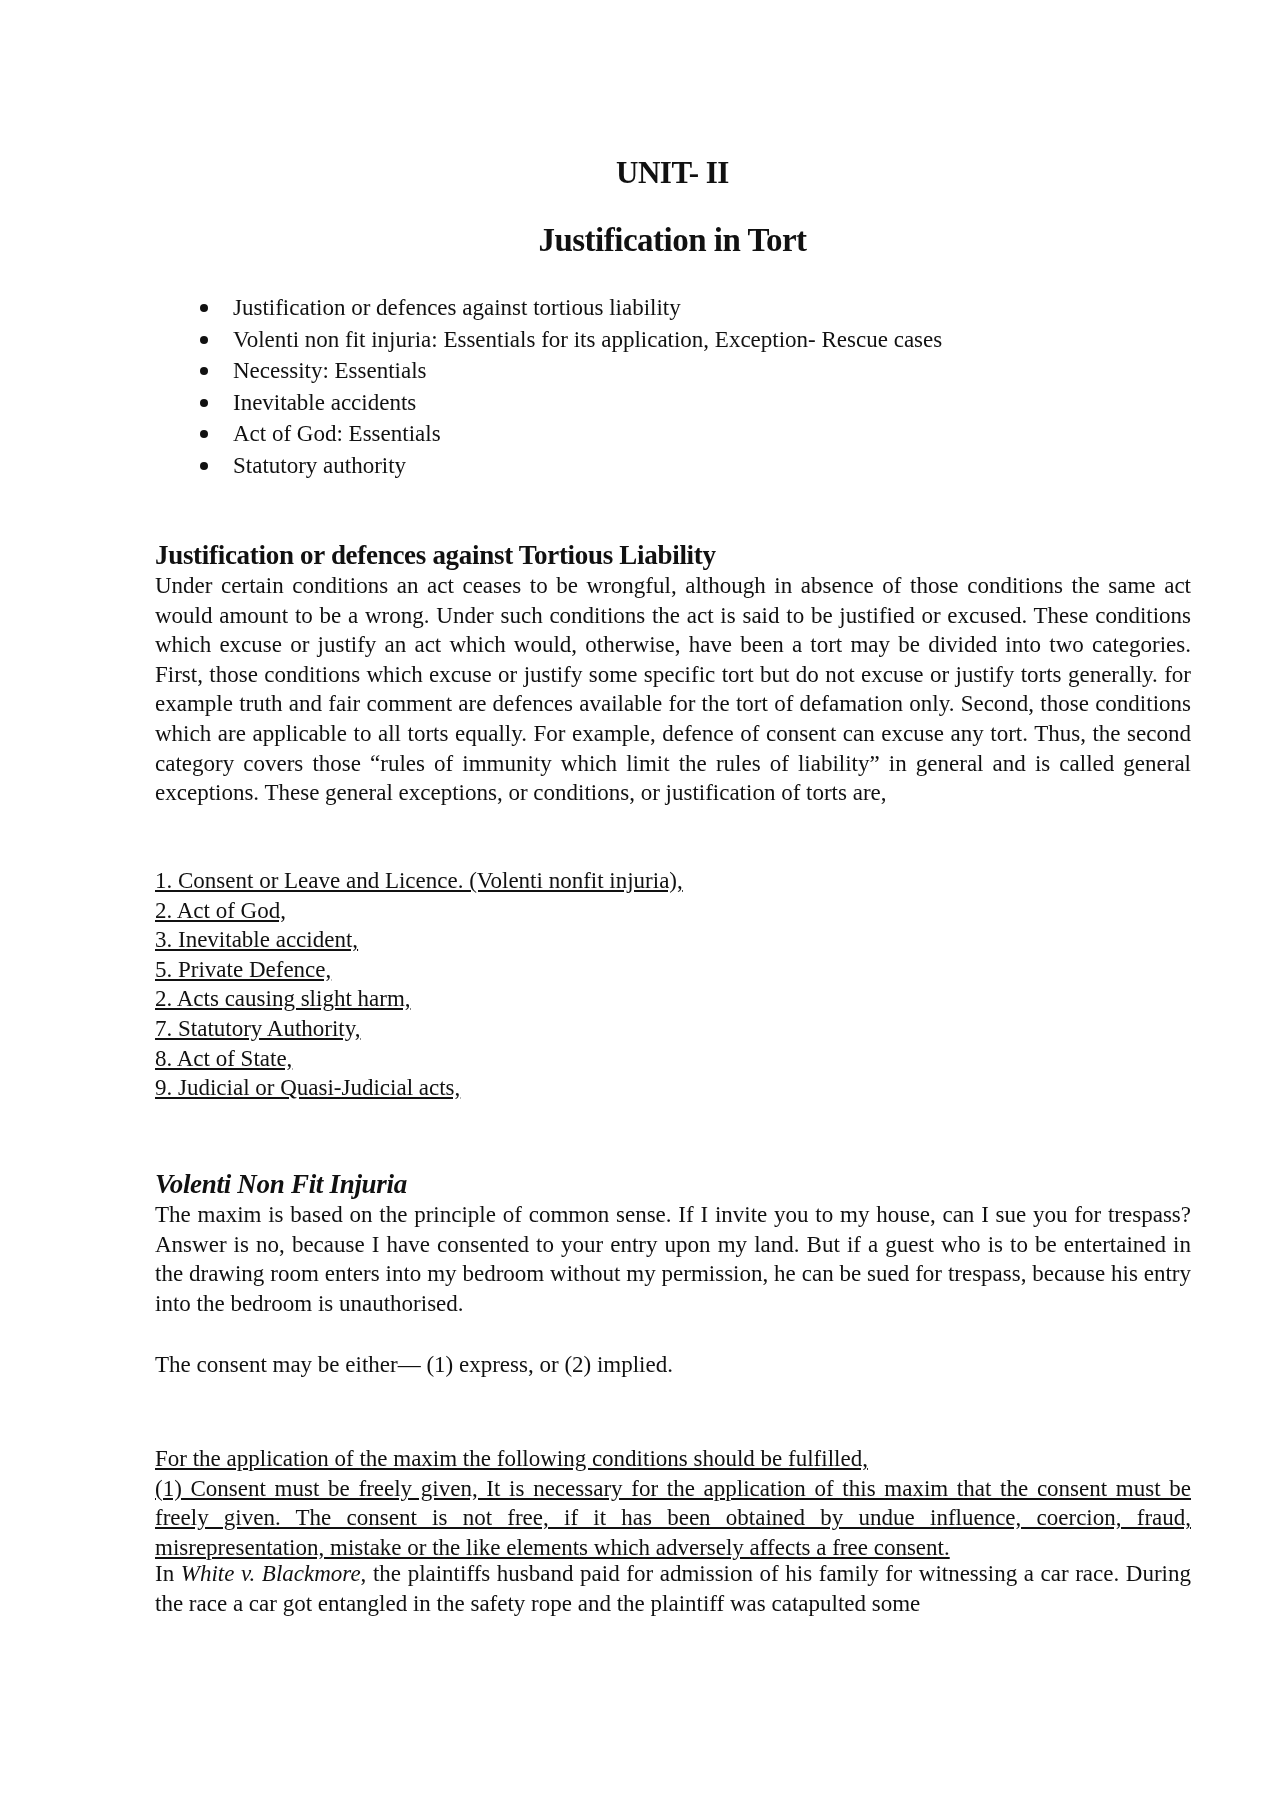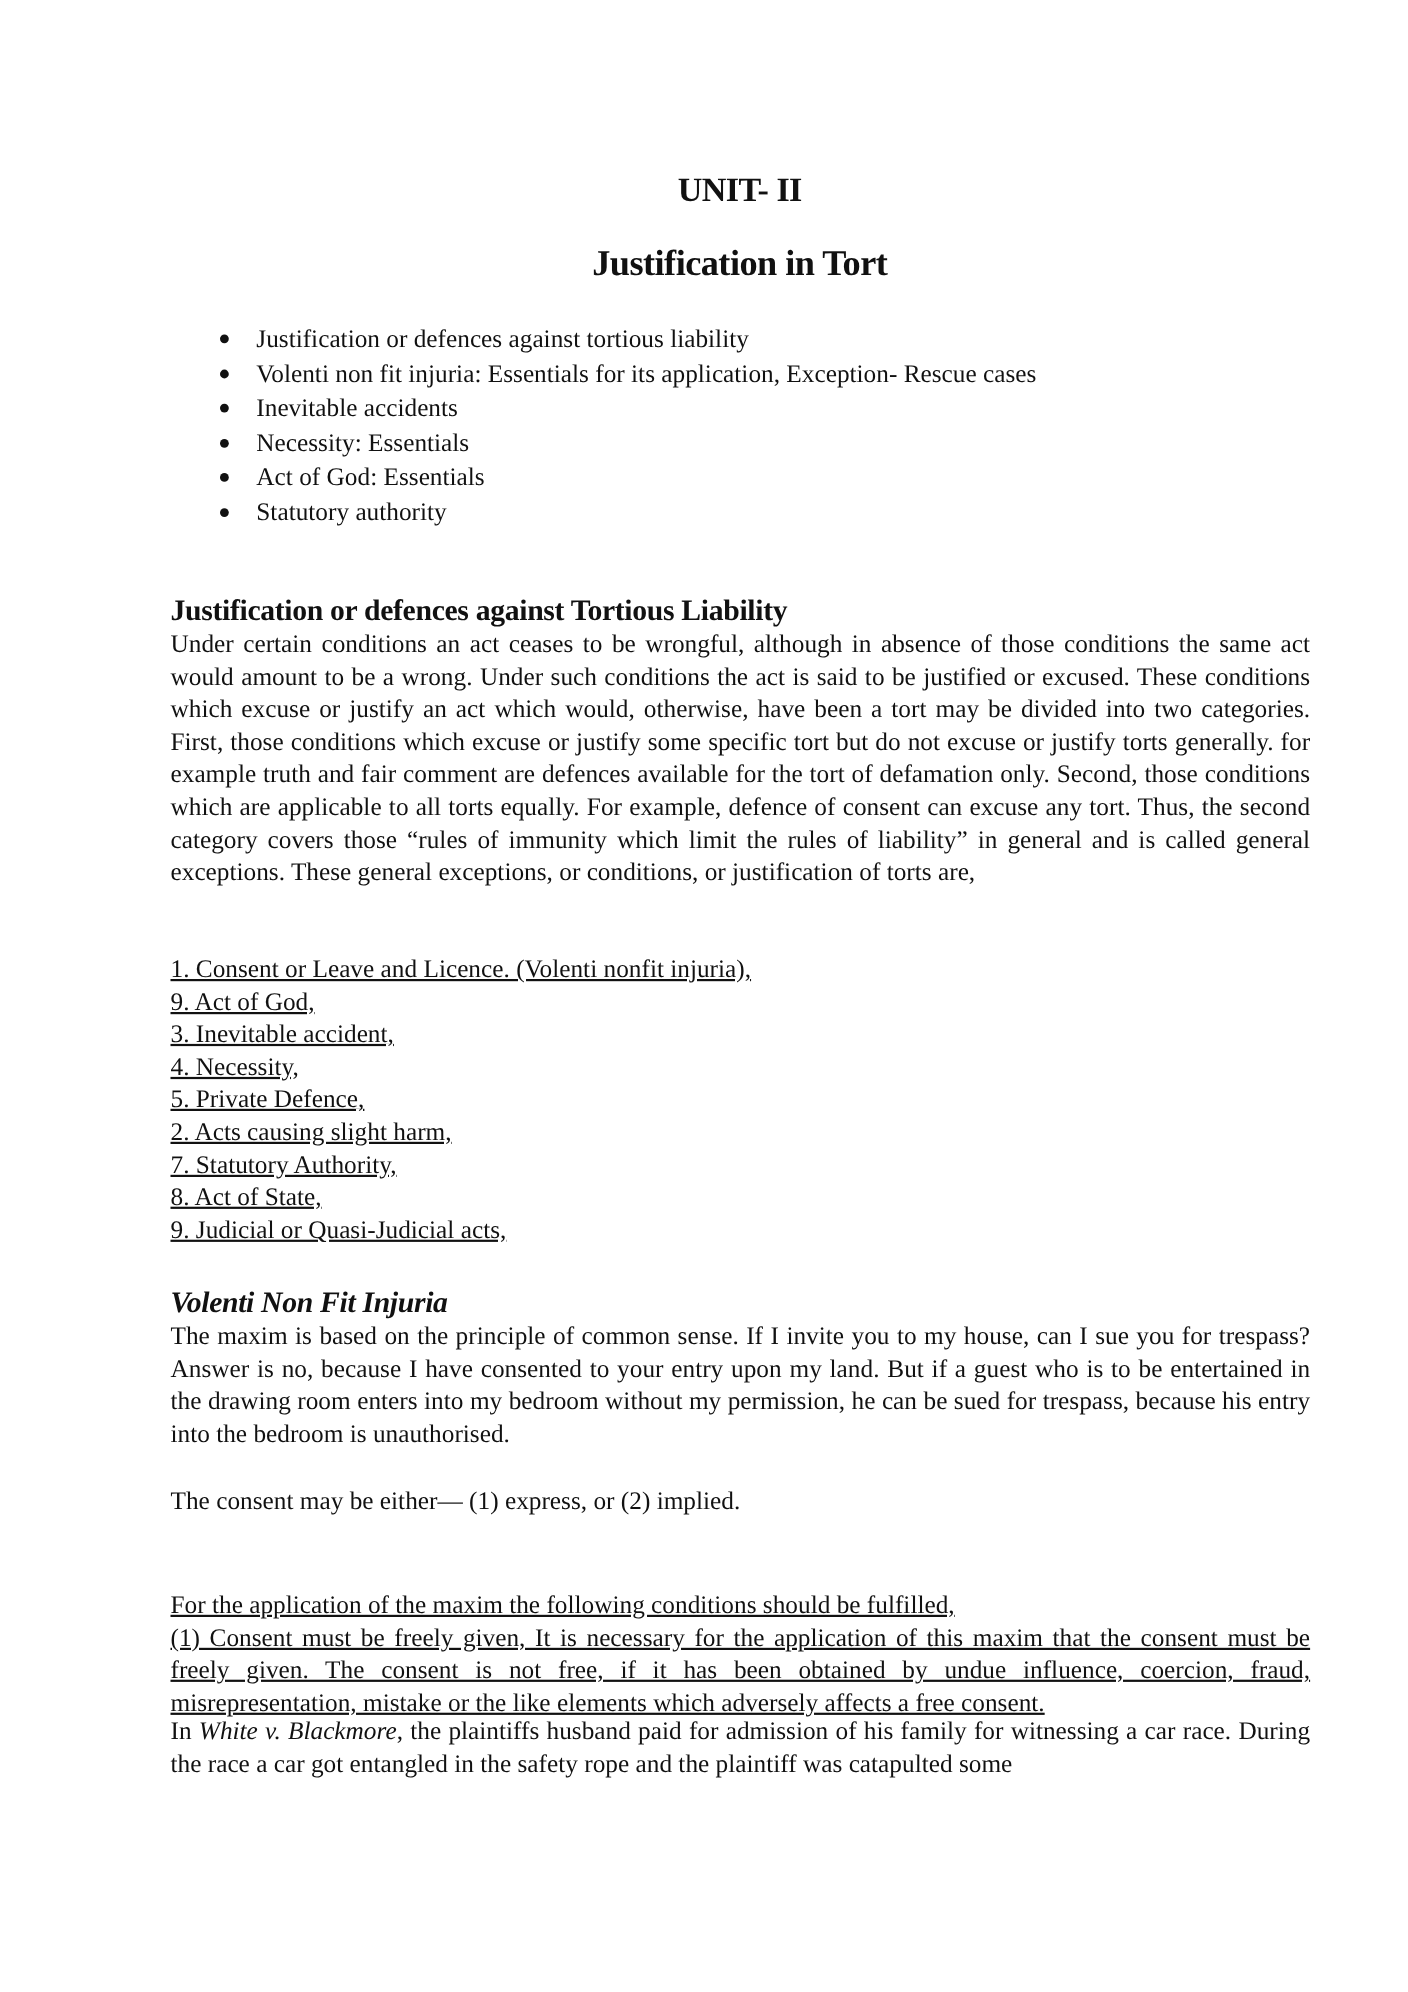--- a/index.html
+++ b/index.html
@@ -100,36 +100,35 @@
 <body>
 
 <div class="page">
 
   <div class="unit-title">UNIT- II</div>
   <div class="doc-title">Justification in Tort</div>
 
   <ul class="bullets">
     <li><span class="bullet-dot"></span><span>Justification or defences against tortious liability</span></li>
     <li><span class="bullet-dot"></span><span>Volenti non fit injuria: Essentials for its application, Exception- Rescue cases</span></li>
+    <li><span class="bullet-dot"></span><span>Necessity: Essentials</span></li>
     <li><span class="bullet-dot"></span><span>Inevitable accidents</span></li>
-    <li><span class="bullet-dot"></span><span>Necessity: Essentials</span></li>
     <li><span class="bullet-dot"></span><span>Act of God: Essentials</span></li>
     <li><span class="bullet-dot"></span><span>Statutory authority</span></li>
   </ul>
 
   <div class="content" style="top:539px;">
     <h2 class="section-heading">Justification or defences against Tortious Liability</h2>
     <p class="para">Under certain conditions an act ceases to be wrongful, although in absence of those conditions the same act would amount to be a wrong. Under such conditions the act is said to be justified or excused. These conditions which excuse or justify an act which would, otherwise, have been a tort may be divided into two categories. First, those conditions which excuse or justify some specific tort but do not excuse or justify torts generally. for example truth and fair comment are defences available for the tort of defamation only. Second, those conditions which are applicable to all torts equally. For example, defence of consent can excuse any tort. Thus, the second category covers those “rules of immunity which limit the rules of liability” in general and is called general exceptions. These general exceptions, or conditions, or justification of torts are,</p>
   </div>
 
   <ol class="content numlist" style="top:866px;">
     <li>1. Consent or Leave and Licence. (Volenti nonfit injuria),</li>
-    <li>9. Act of God,</li>
+    <li>2. Act of God,</li>
     <li>3. Inevitable accident,</li>
-    <li>4. Necessity,</li>
     <li>5. Private Defence,</li>
     <li>2. Acts causing slight harm,</li>
     <li>7. Statutory Authority,</li>
     <li>8. Act of State,</li>
     <li>9. Judicial or Quasi-Judicial acts,</li>
   </ol>
 
   <div class="content" style="top:1168px;">
     <h2 class="section-heading italic">Volenti Non Fit Injuria</h2>
     <p class="para">The maxim is based on the principle of common sense. If I invite you to my house, can I sue you for trespass?  Answer is no, because I have consented to your entry upon my land. But if a guest who is to be entertained in the drawing room enters into my bedroom without my permission, he can be sued for trespass, because his entry into the bedroom is unauthorised.</p>

